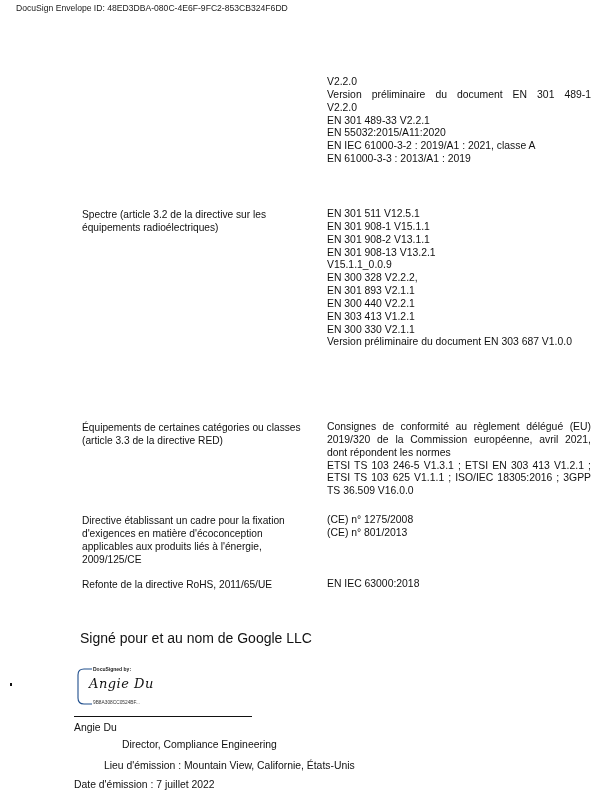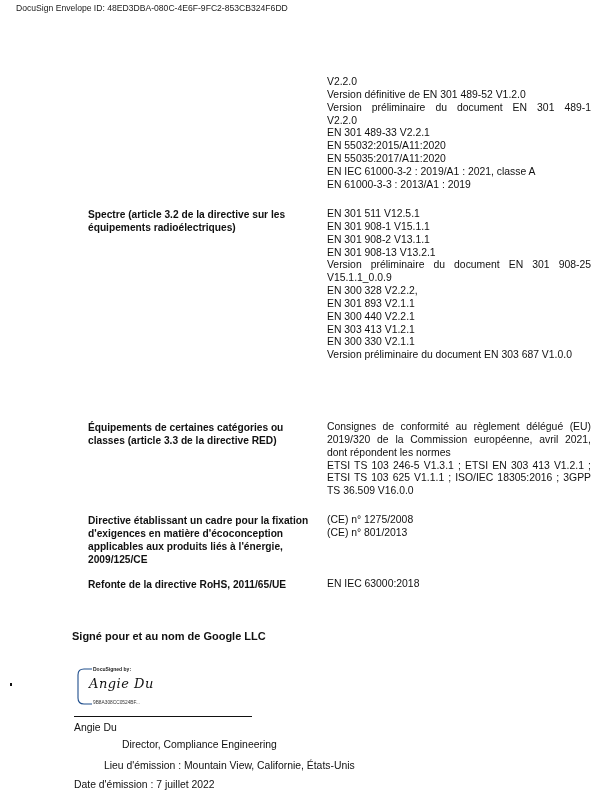--- a/index.html
+++ b/index.html
@@ -6,32 +6,32 @@
     body {
       width: 605px; height: 796px; position: relative; overflow: hidden;
       font-family: "Liberation Sans", sans-serif; color: #111111;
     }
     .envelope {
       position: absolute; left: 16px; top: 3px;
       font-size: 8.6px; color: #1a1a1a; white-space: nowrap;
     }
     .row { position: absolute; left: 0; width: 605px; }
     .label {
-      position: absolute; left: 88px; width: 222px;
-      font-size: 10.2px; font-weight: bold; line-height: 13px; color: #111;
+      position: absolute; left: 82px; width: 222px;
+      font-size: 10.2px; font-weight: normal; line-height: 13px; color: #111;
     }
     .vals {
       position: absolute; left: 327px; width: 264px;
       font-size: 10.4px; line-height: 12.85px; color: #111;
     }
     .vals div { text-align: justify; text-align-last: left; }
     .vals .just { text-align: justify; text-align-last: justify; }
     .signed-for {
-      position: absolute; left: 72px; top: 630px;
-      font-size: 11px; color: #111; font-weight: bold;
+      position: absolute; left: 80px; top: 630px;
+      font-size: 14px; color: #111;
     }
     .dot {
       position: absolute; left: 10px; top: 683px; width: 2px; height: 3px; background: #111;
     }
     .sig-box {
       position: absolute; left: 76px; top: 666px; width: 90px; height: 42px;
     }
     .sig-by {
       position: absolute; left: 17px; top: 0px; font-size: 5px; font-weight: bold; color: #222; white-space: nowrap;
     }
@@ -48,39 +48,36 @@
     .signer { position: absolute; left: 74px; font-size: 10.4px; color: #111; white-space: nowrap; }
   </style>
 </head>
 <body>
 
 <div class="envelope">DocuSign Envelope ID: 48ED3DBA-080C-4E6F-9FC2-853CB324F6DD</div>
 
 <div class="row" style="top:76px;">
   <div class="vals">
     <div>V2.2.0</div>
-    <div>Version définitive de EN 301 489-52 V1.2.0</div>
     <div class="just">Version préliminaire du document EN 301 489-1</div>
     <div>V2.2.0</div>
     <div>EN 301 489-33 V2.2.1</div>
     <div>EN 55032:2015/A11:2020</div>
-    <div>EN 55035:2017/A11:2020</div>
     <div>EN IEC 61000-3-2 : 2019/A1 : 2021, classe A</div>
     <div>EN 61000-3-3 : 2013/A1 : 2019</div>
   </div>
 </div>
 
 <div class="row" style="top:208px;">
   <div class="label">Spectre (article 3.2 de la directive sur les équipements radioélectriques)</div>
   <div class="vals">
     <div>EN 301 511 V12.5.1</div>
     <div>EN 301 908-1 V15.1.1</div>
     <div>EN 301 908-2 V13.1.1</div>
     <div>EN 301 908-13 V13.2.1</div>
-    <div class="just">Version préliminaire du document EN 301 908-25</div>
     <div>V15.1.1_0.0.9</div>
     <div>EN 300 328 V2.2.2,</div>
     <div>EN 301 893 V2.1.1</div>
     <div>EN 300 440 V2.2.1</div>
     <div>EN 303 413 V1.2.1</div>
     <div>EN 300 330 V2.1.1</div>
     <div>Version préliminaire du document EN 303 687 V1.0.0</div>
   </div>
 </div>
 

